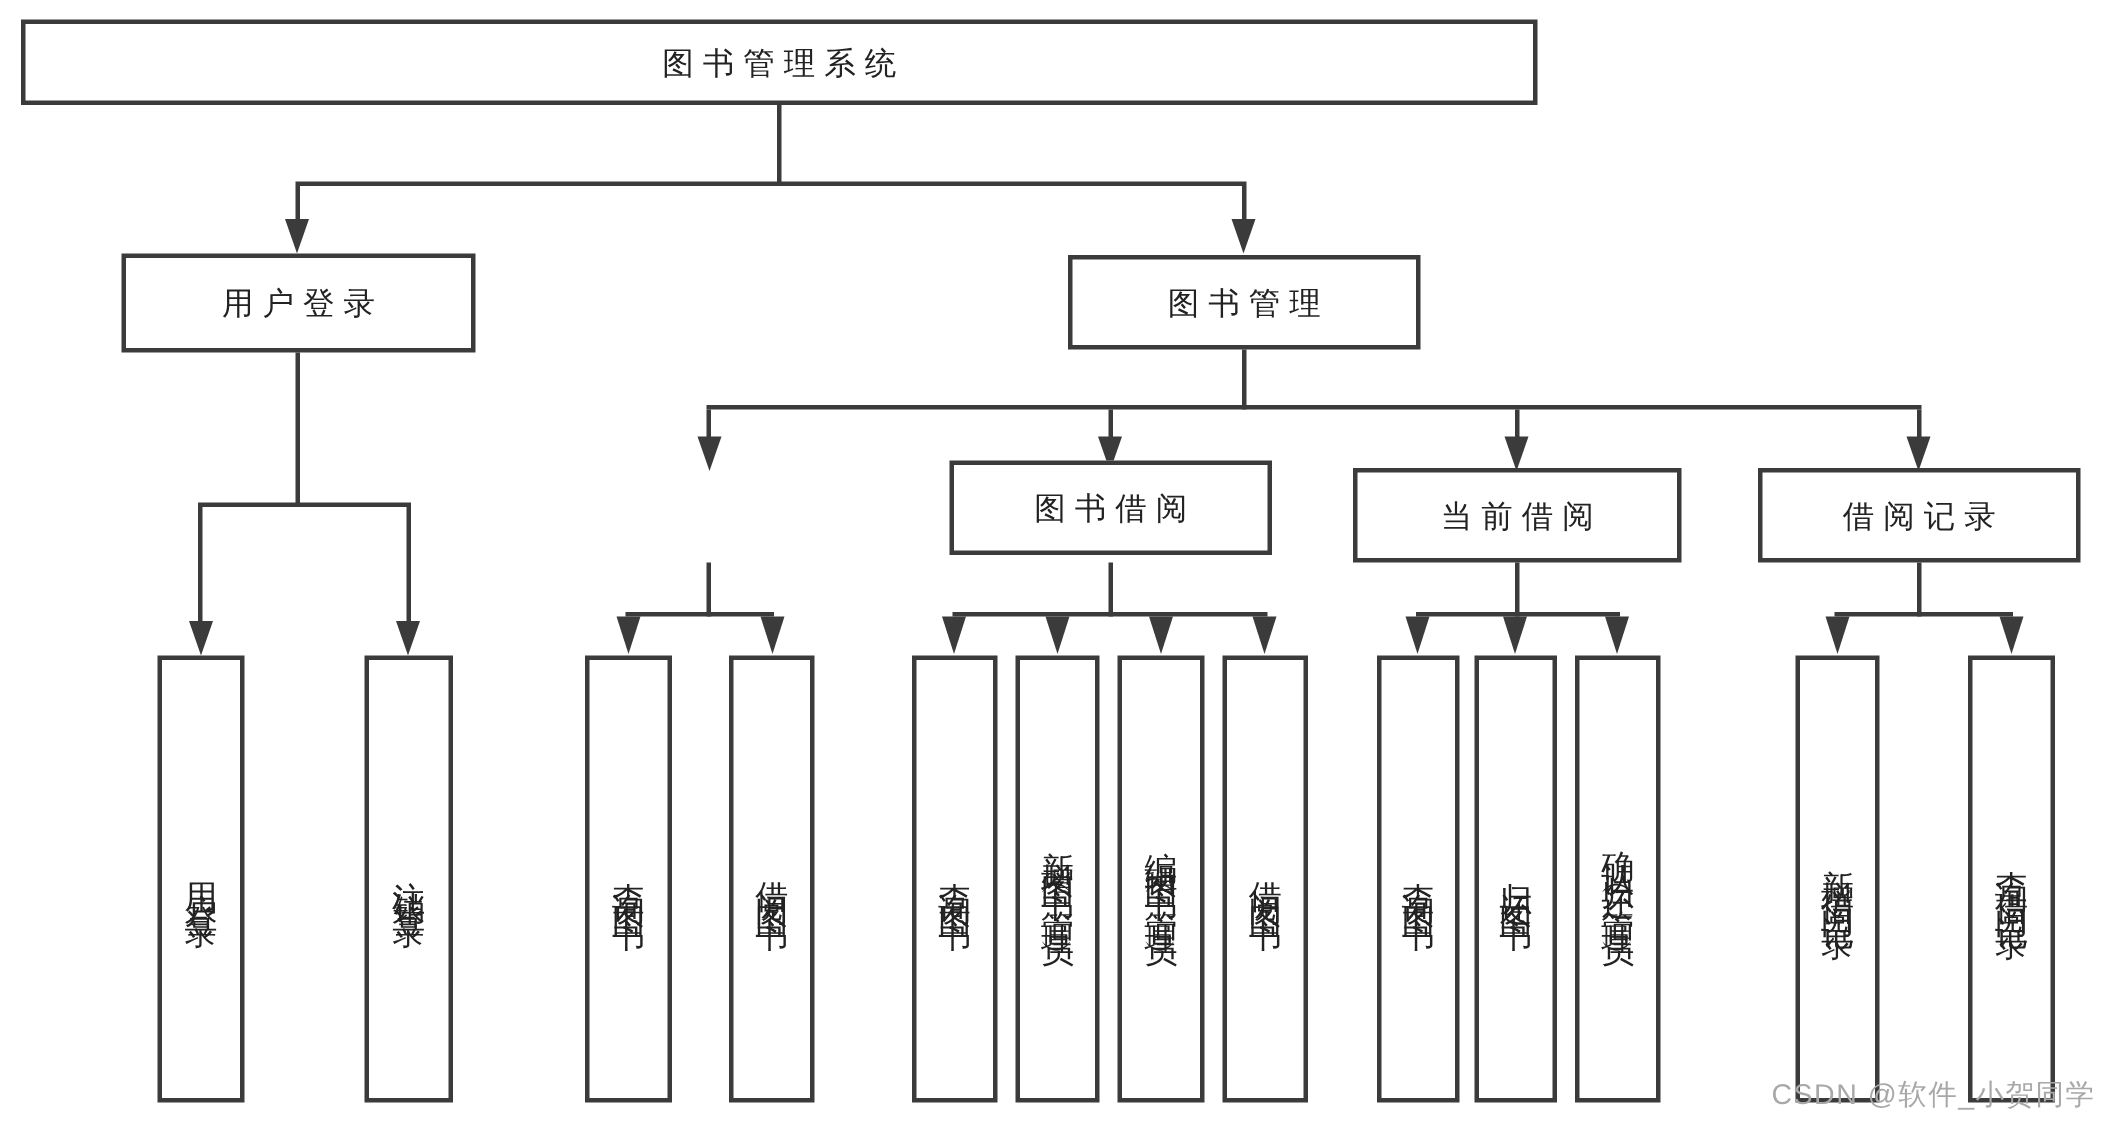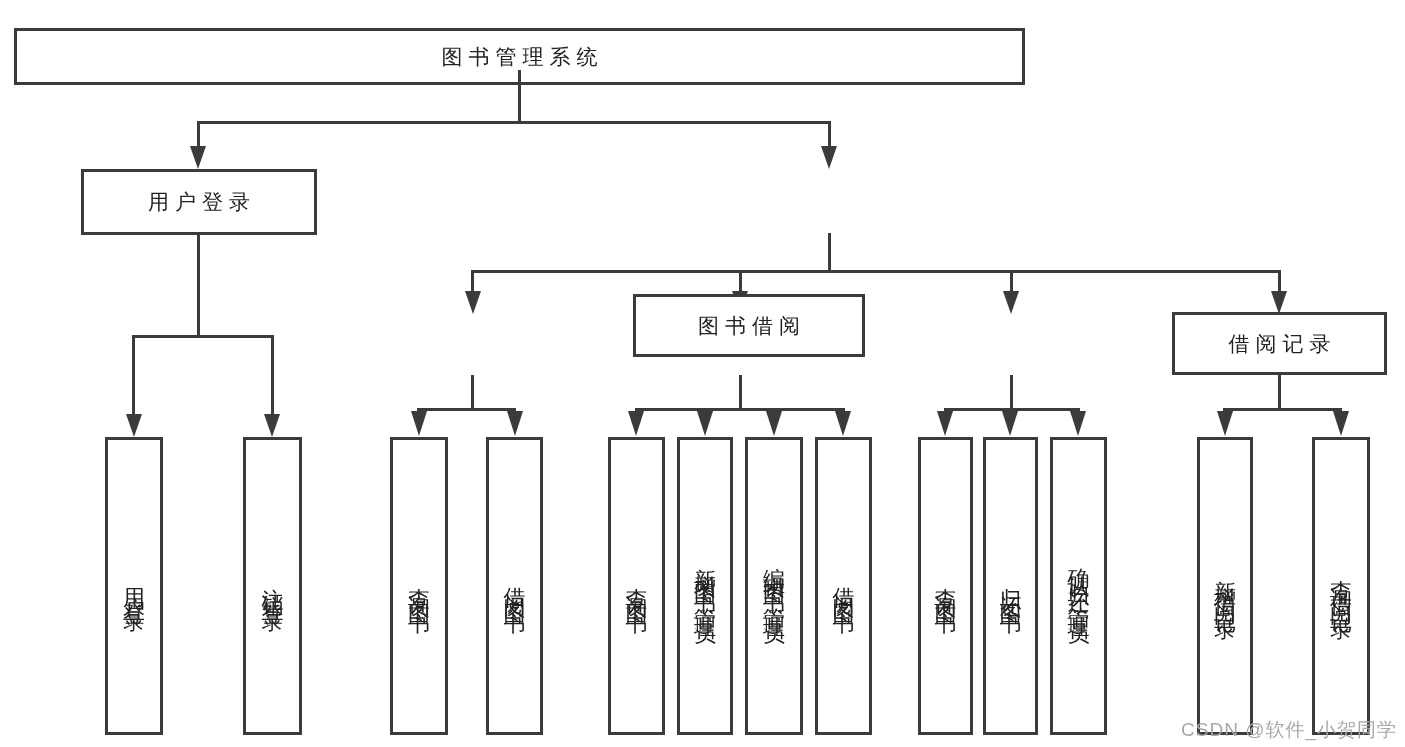--- a/index.html
+++ b/index.html
@@ -58,55 +58,61 @@
     white-space:nowrap;
     z-index:5;
     margin-top:44px;
   }
 </style>
 </head>
 <body>
 
 <div class="canvas">
 
-  <div class="box" style="left:14px;top:28px;width:1011px;height:57px;">
+  <div class="box" style="left:14px;top:13px;width:1011px;height:57px;">
     <span class="h-label">图书管理系统</span>
   </div>
 
   <div class="vline" style="left:518px;top:70px;height:53px;"></div>
   <div class="hline" style="left:197px;top:121px;width:634px;"></div>
   <div class="vline" style="left:197px;top:124px;height:25px;"></div>
   <div class="arrow" style="left:190px;top:146px;"></div>
   <div class="vline" style="left:828px;top:124px;height:25px;"></div>
   <div class="arrow" style="left:821px;top:146px;"></div>
 
   <div class="box" style="left:81px;top:169px;width:236px;height:66px;">
     <span class="h-label">用户登录</span>
+  </div>
+  <div class="box" style="left:712px;top:170px;width:235px;height:63px;">
+    <span class="h-label">图书管理</span>
   </div>
 
   <div class="vline" style="left:197px;top:235px;height:103px;"></div>
   <div class="hline" style="left:132px;top:335px;width:142px;"></div>
   <div class="vline" style="left:132px;top:338px;height:78px;"></div>
   <div class="arrow" style="left:126px;top:414px;"></div>
   <div class="vline" style="left:271px;top:338px;height:78px;"></div>
   <div class="arrow" style="left:264px;top:414px;"></div>
 
   <div class="vline" style="left:828px;top:233px;height:40px;"></div>
   <div class="hline" style="left:471px;top:270px;width:810px;"></div>
   <div class="vline" style="left:471px;top:273px;height:20px;"></div>
   <div class="arrow" style="left:465px;top:291px;"></div>
   <div class="vline" style="left:739px;top:273px;height:20px;"></div>
   <div class="arrow" style="left:732px;top:291px;"></div>
   <div class="vline" style="left:1010px;top:273px;height:20px;"></div>
   <div class="arrow" style="left:1003px;top:291px;"></div>
   <div class="vline" style="left:1278px;top:273px;height:20px;"></div>
   <div class="arrow" style="left:1271px;top:291px;"></div>
 
-  <div class="box" style="left:633px;top:294px;width:232px;height:63px;">
+  <div class="box" style="left:633px;top:307px;width:215px;height:63px;">
     <span class="h-label">图书借阅</span>
+  </div>
+  <div class="box" style="left:902px;top:312px;width:219px;height:63px;">
+    <span class="h-label">当前借阅</span>
   </div>
   <div class="box" style="left:1172px;top:312px;width:215px;height:63px;">
     <span class="h-label">借阅记录</span>
   </div>
 
   <div class="vline" style="left:471px;top:375px;height:36px;"></div>
   <div class="hline" style="left:417px;top:408px;width:99px;"></div>
   <div class="arrow long" style="left:411px;top:411px;"></div>
   <div class="arrow long" style="left:507px;top:411px;"></div>
 

